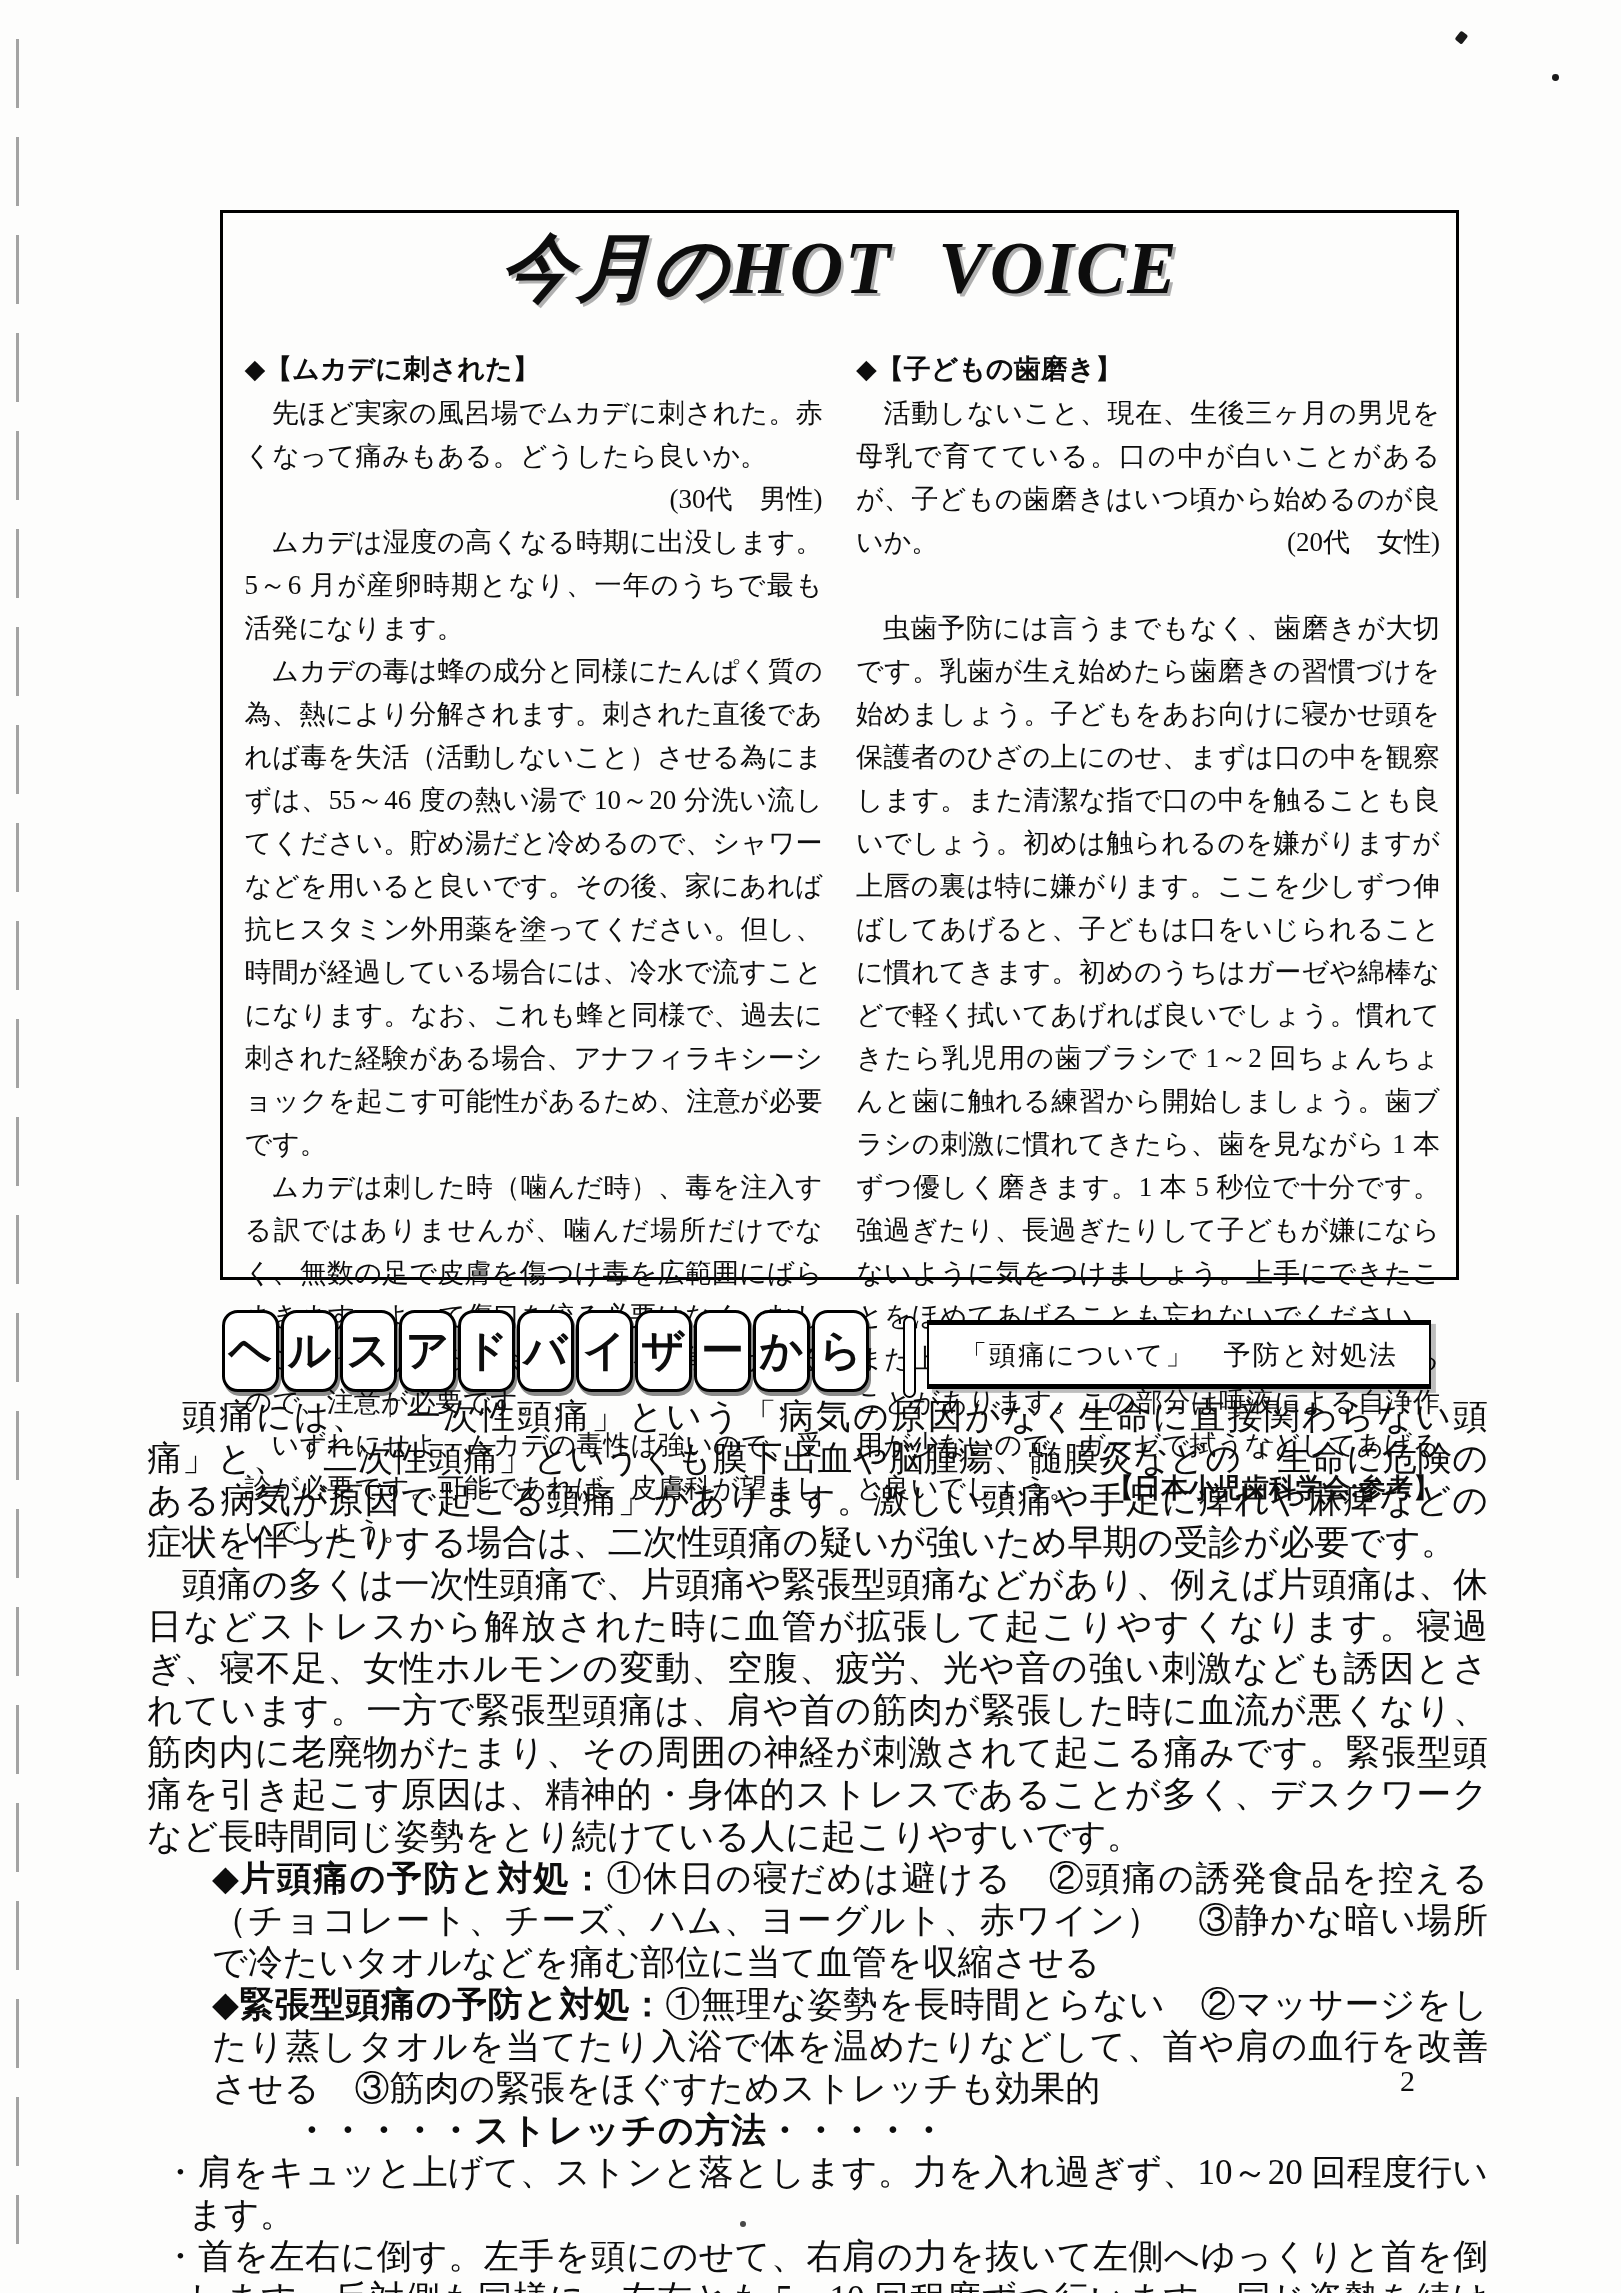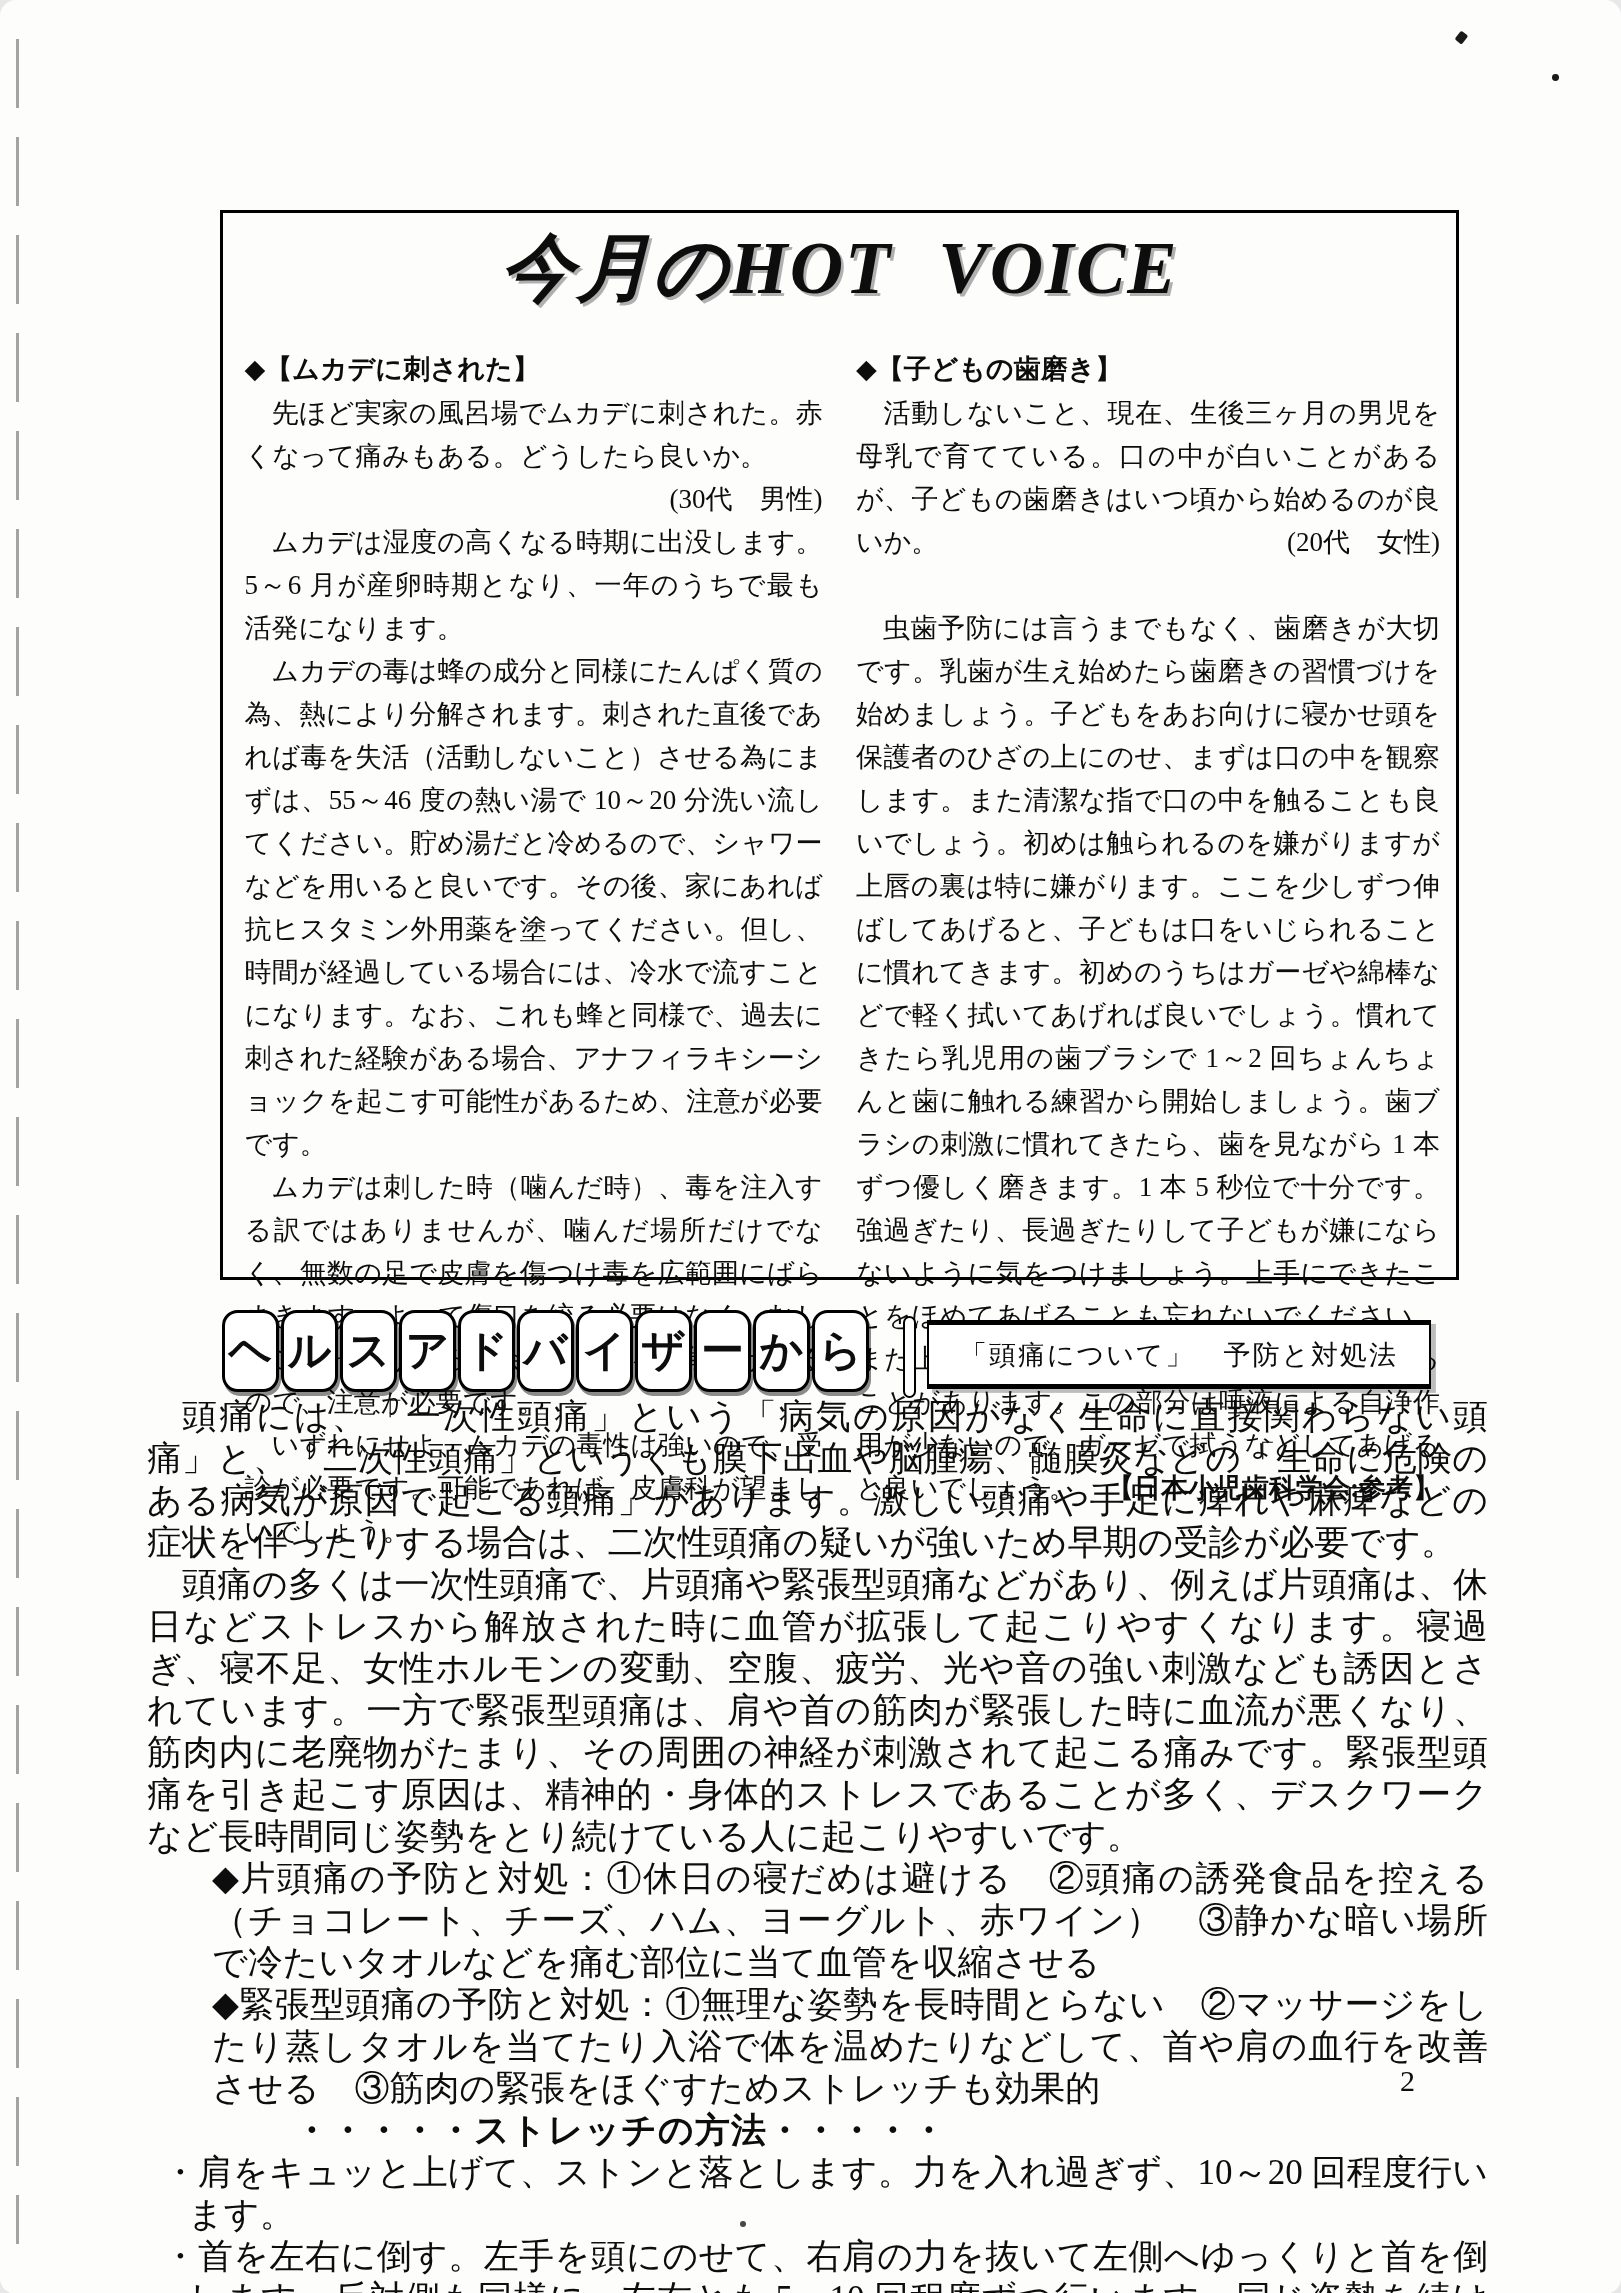--- a/index.html
+++ b/index.html
@@ -1,21 +1,20 @@
 <!DOCTYPE html>
 <html><head>
 <meta charset="utf-8">
 <style>
   html,body{margin:0;padding:0;background:#e8e8e8;}
   .page{
     position:relative;width:1621px;height:2294px;margin:0 auto;
     background:#fdfdfc;color:#0d0d0d;
     font-family:"Liberation Serif","DejaVu Serif",serif;
     overflow:hidden;
-    border-radius:16px;
   }
   
   .edge-line{
     position:absolute;left:15.7px;top:39px;width:2.9px;height:2205px;
     background:repeating-linear-gradient(to bottom,#4a4a4a 0 69px,transparent 69px 98px);
     opacity:.5;
   }
   .speck{position:absolute;background:#1a1a1a;}
   .speck-1{left:1457px;top:32px;width:8.8px;height:10.8px;transform:rotate(38deg);border-radius:2px;}
   .speck-2{left:1552px;top:74px;width:6.9px;height:6.9px;border-radius:50%;}
@@ -64,21 +63,21 @@
     box-shadow:inset 0 6.9px 0 -3.9px #000, inset 0 -6.9px 0 -3.9px #000, 4.9px 3.9px 0 rgba(0,0,0,0.25);
   }
 
   
   .advisor-text{
     position:absolute;left:147px;top:1396px;width:1341px;
     font-size:35px;line-height:42px;text-align:justify;text-justify:inter-ideograph;
   }
   .advisor-text p{margin:0;text-indent:1em;}
   .adv-bullet{margin:0 0 0 65px !important;text-indent:0 !important;}
-  .adv-lead{font-weight:normal;}
+  .adv-lead{font-weight:bold;}
   .stretch-heading{
     margin:0 0 0 147px !important;text-indent:0 !important;font-weight:bold;letter-spacing:1px;
   }
   .stretch-item{
     margin:0 !important;text-indent:-25.5px !important;padding-left:41px;
   }
   .page-num{position:absolute;left:1400px;top:2064px;font-size:30px;}
 </style>
 </head>
 <body>

